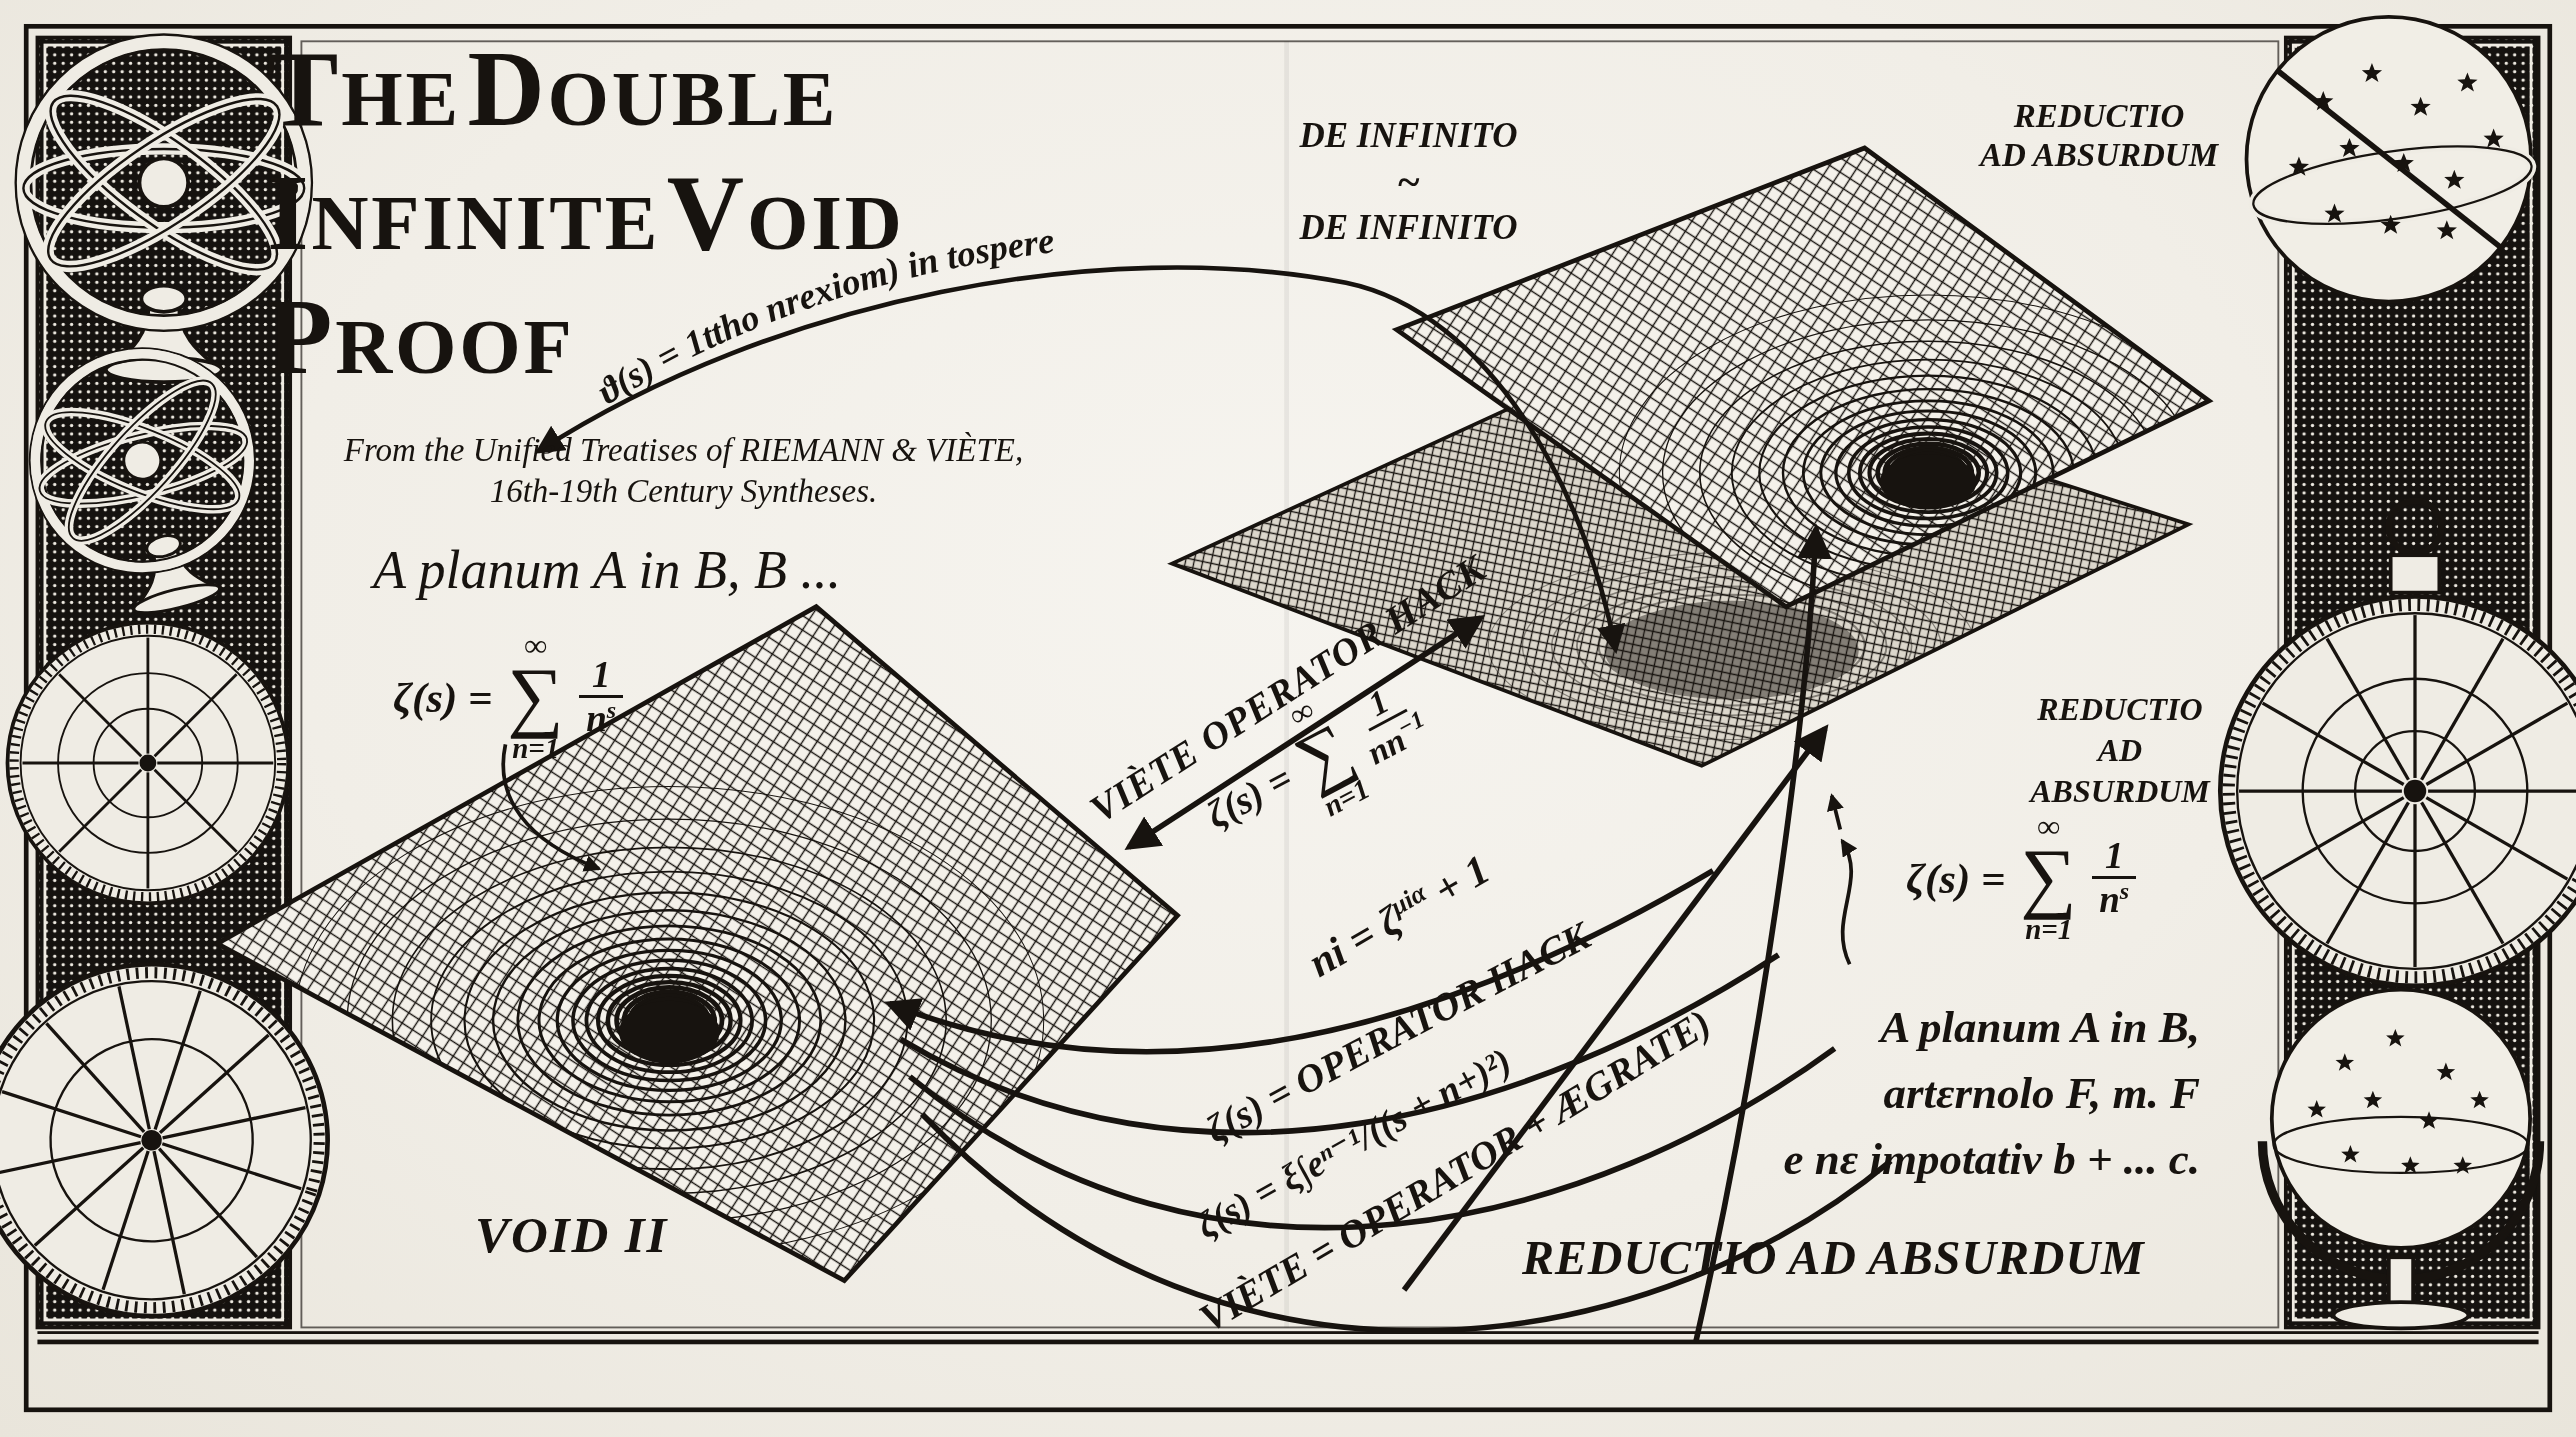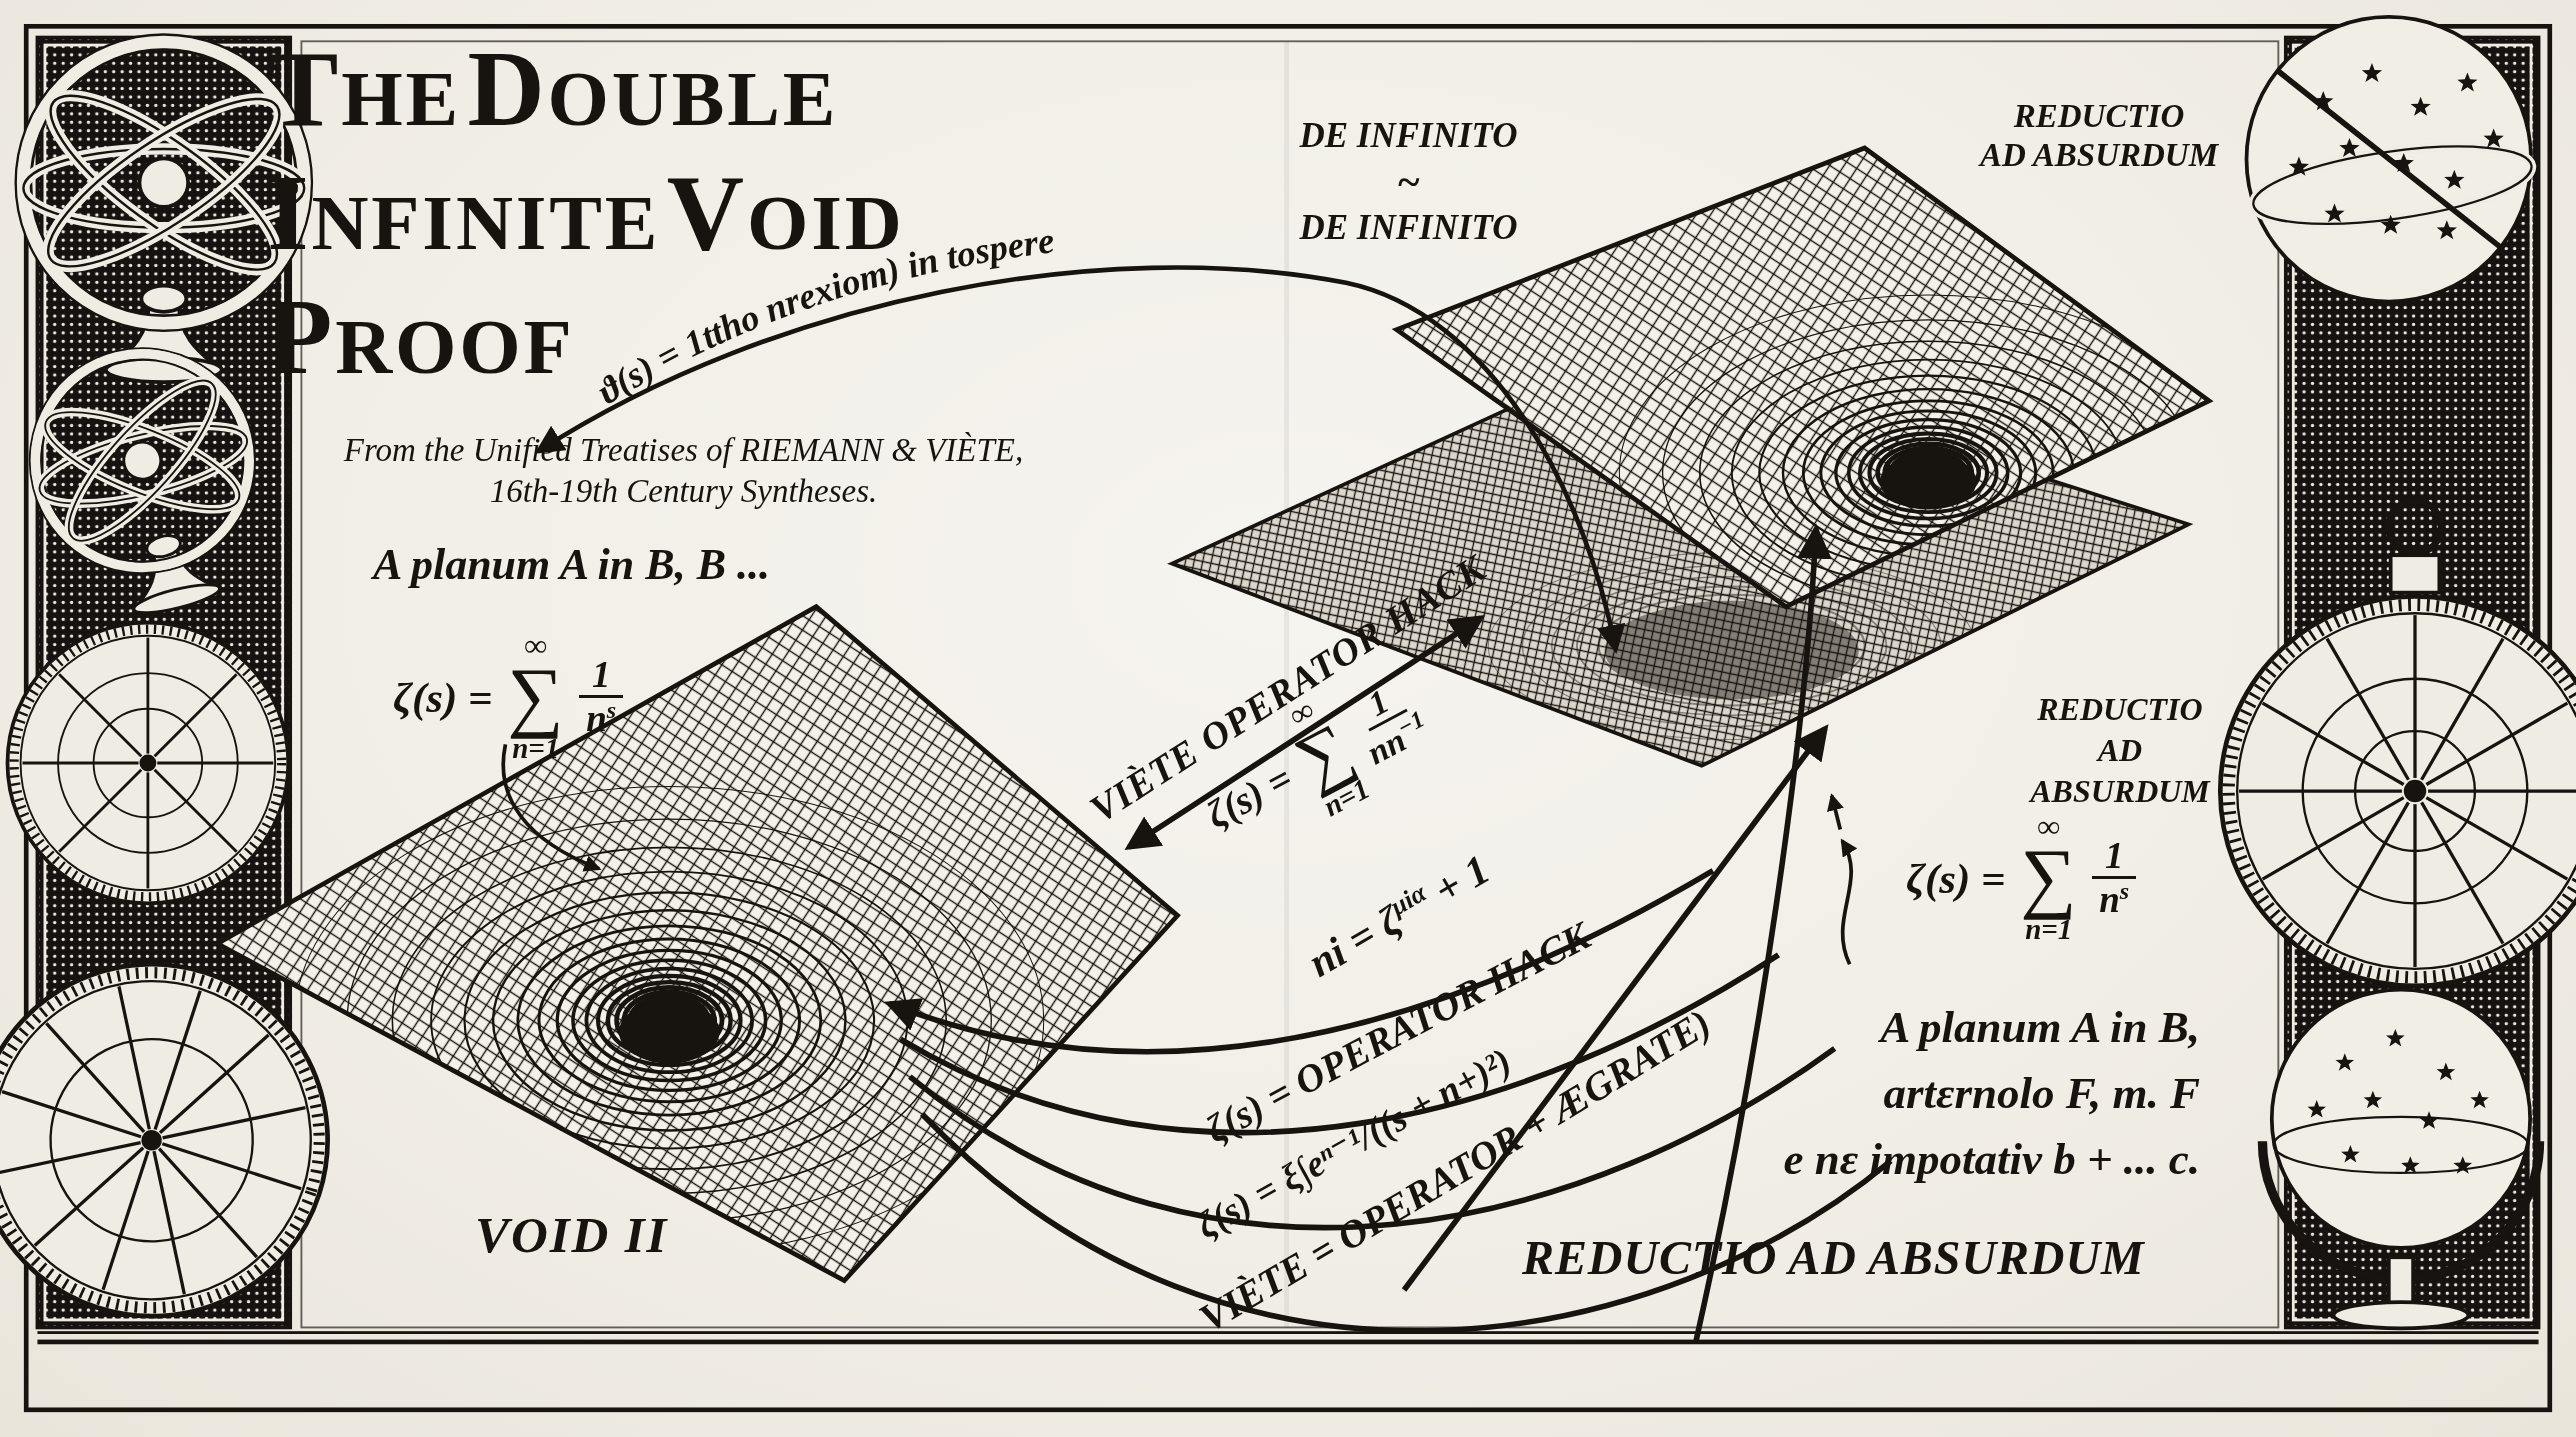--- a/index.html
+++ b/index.html
@@ -9,21 +9,21 @@
   #scene{position:absolute;left:0;top:0;z-index:2;}
   .txt{position:absolute;z-index:5;color:#17130f;}
   
   #title{left:219px;top:43px;width:899px;line-height:93px;font-weight:700;letter-spacing:2.8px;margin-left:48px;}
   #title .cap{font-size:107px;}
   #title .rest{font-size:79px;}
   
   #subtitle{left:309px;top:432px;width:749px;text-align:center;font-style:italic;}
   #subtitle .s1{font-size:33px;}
   #subtitle .s2{font-size:33px;margin-top:4px;}
-  #planum-left{left:373px;top:539px;font-size:44px;font-weight:700;font-style:italic;}
+  #planum-left{left:373px;top:539px;font-size:54px;font-weight:400;font-style:italic;}
   
   .formula{display:flex;align-items:center;gap:15px;font-style:italic;font-weight:700;}
   .formula .lhs{font-size:43px;}
   .sum{display:inline-flex;flex-direction:column;align-items:center;line-height:1;font-style:normal;}
   .sum .inf{font-size:32px;line-height:28px;}
   .sum .sig{font-size:79px;line-height:73px;font-weight:400;}
   .sum .lim{font-size:29px;line-height:32px;font-style:italic;}
   .frac{display:inline-flex;flex-direction:column;align-items:center;font-size:37px;line-height:1.05;}
   .frac .num{padding:0 13px;border-bottom:3.7px solid #17130f;}
   .frac sup{font-size:24px;}

